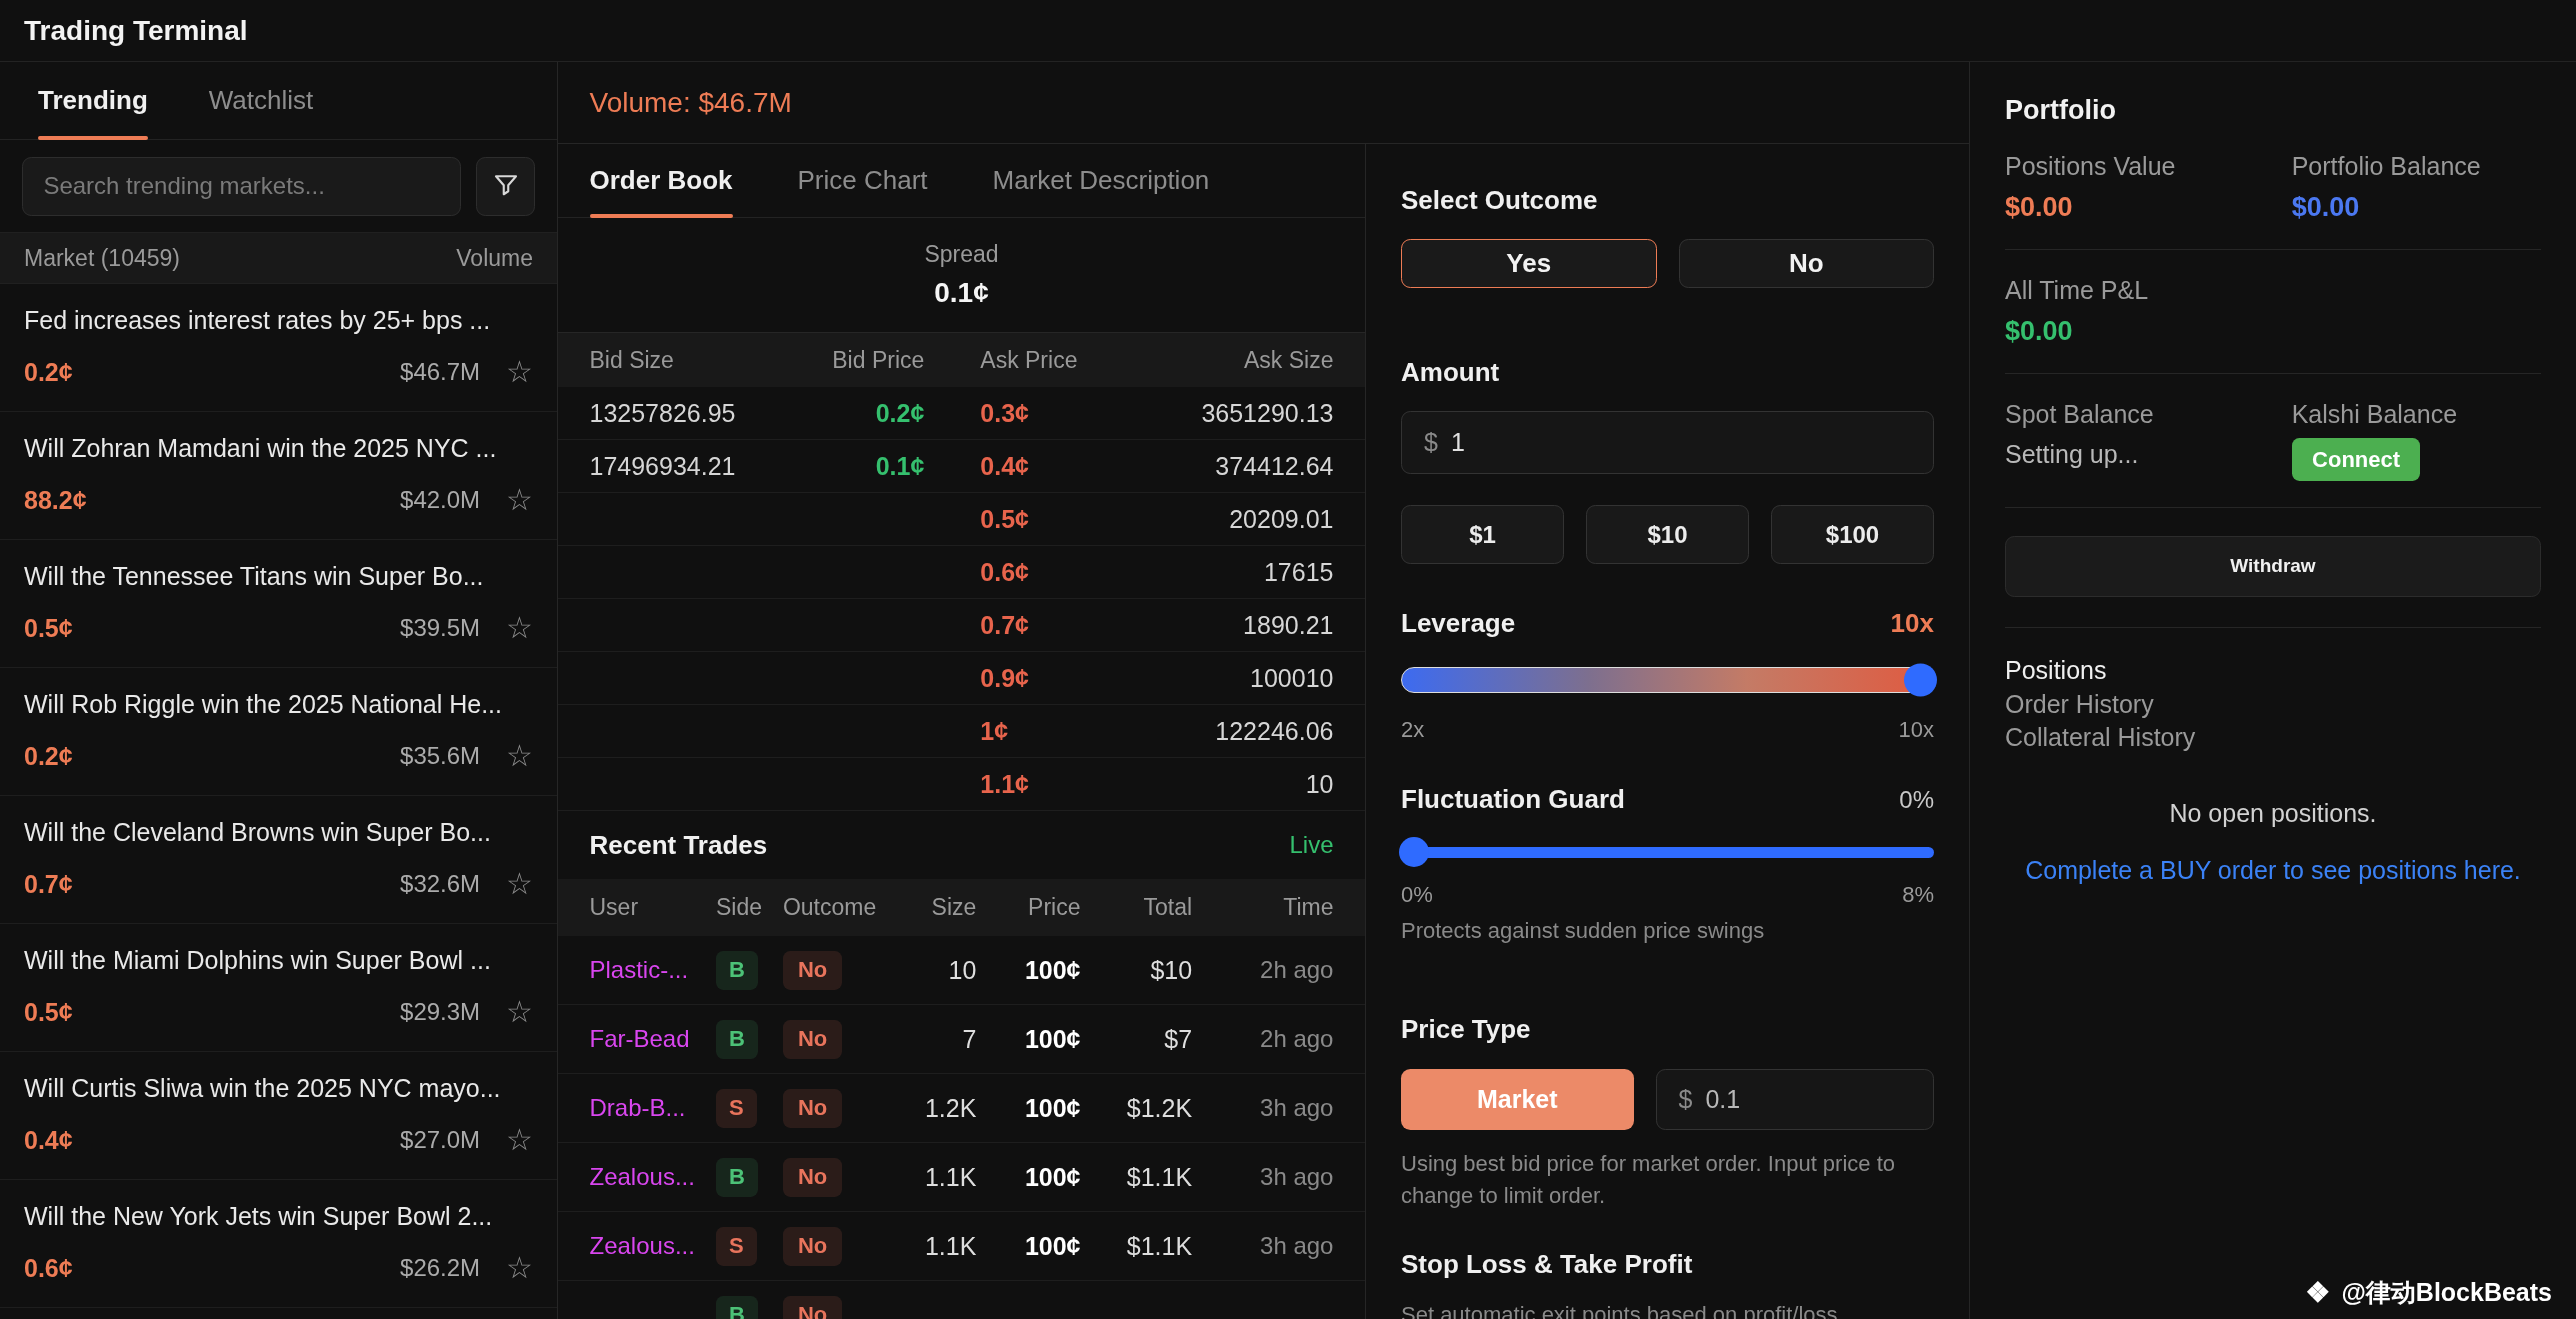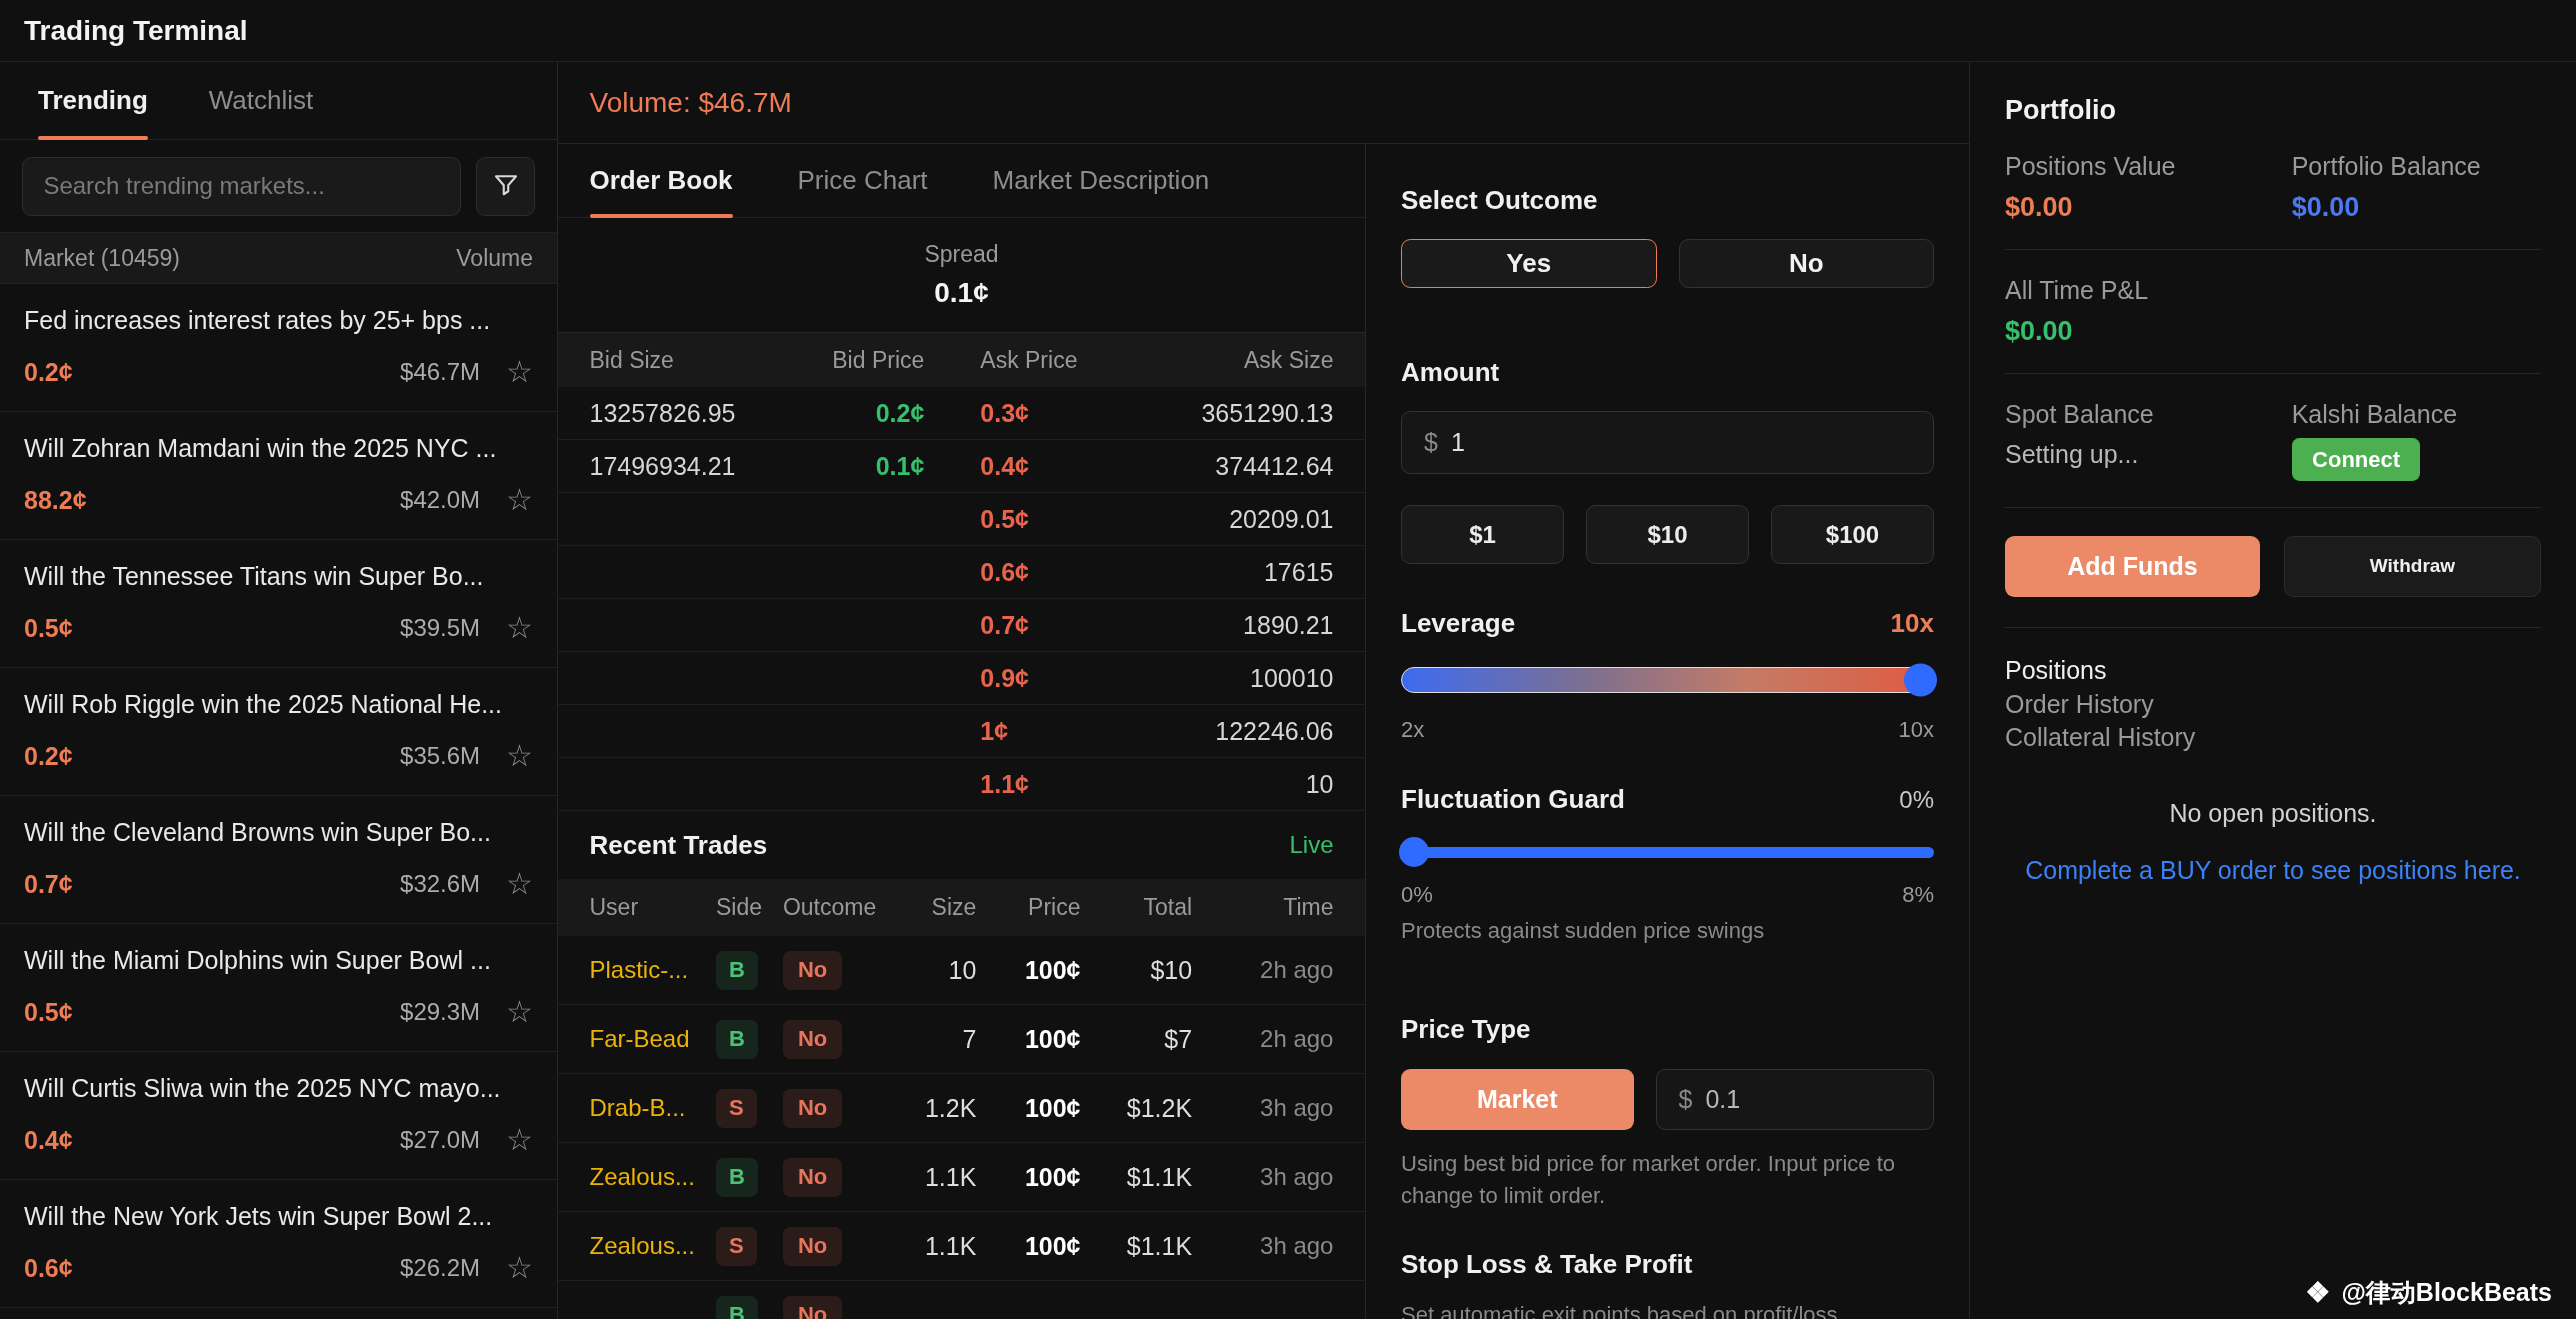--- a/index.html
+++ b/index.html
@@ -62,21 +62,21 @@
   .sizecell { color:#d6d6d6; }
 
   .rt-header { height:68px; display:flex; align-items:center; justify-content:space-between; padding:0 31.5px; flex-shrink:0; }
   .rt-title { font-size:26px; font-weight:bold; color:#f0f0f0; }
   .live { color:var(--green); font-size:24px; }
 
   .tr-grid { display:grid; grid-template-columns:17% 9% 16% 10% 14% 15% 19%; align-items:center; padding:0 31.5px; }
   .tr-head { height:57px; background:var(--strip); color:var(--muted); font-size:23px; flex-shrink:0; }
   .tr-head .r { text-align:right; }
   .tr-row { height:69px; border-bottom:0.9px solid var(--rowborder); flex-shrink:0; }
-  .tr-user { color:#eab308; font-size:24px; white-space:nowrap; overflow:hidden; }
+  .tr-user { color:#d946ef; font-size:24px; white-space:nowrap; overflow:hidden; }
   .badge { display:inline-block; padding:6.5px 13px; border-radius:7.4px; font-size:22px; font-weight:600; }
   .badge-b { color:#4cc277; background:rgba(76,194,119,.13); }
   .badge-s { color:#e8745c; background:rgba(232,116,92,.13); }
   .badge-no { color:#e8745c; background:rgba(232,116,92,.13); padding:6.5px 15px; }
   .tr-size,.tr-total { color:#dedede; font-size:25px; text-align:right; }
   .tr-price { color:#ffffff; font-weight:bold; font-size:25px; text-align:right; }
   .tr-time { color:#8a8a8a; font-size:24px; text-align:right; }
 
   
   .trade-col { flex:1; padding:41px 35px 0; overflow:hidden; min-width:0; }
@@ -477,21 +477,20 @@
         <div class="pf-status">Setting up...</div>
       </div>
       <div>
         <div class="pf-label">Kalshi Balance</div>
         <div class="btn-connect">Connect</div>
       </div>
     </div>
     <div class="divider"></div>
 
     <div class="pf-actions">
-      <div class="btn-add">Add Funds</div>
       <div class="btn-withdraw">Withdraw</div>
     </div>
 
     <div class="pf-tabs">
       <div class="pf-tab active">Positions</div>
       <div class="pf-tab">Order History</div>
       <div class="pf-tab">Collateral History</div>
     </div>
 
     <div class="pf-empty">

